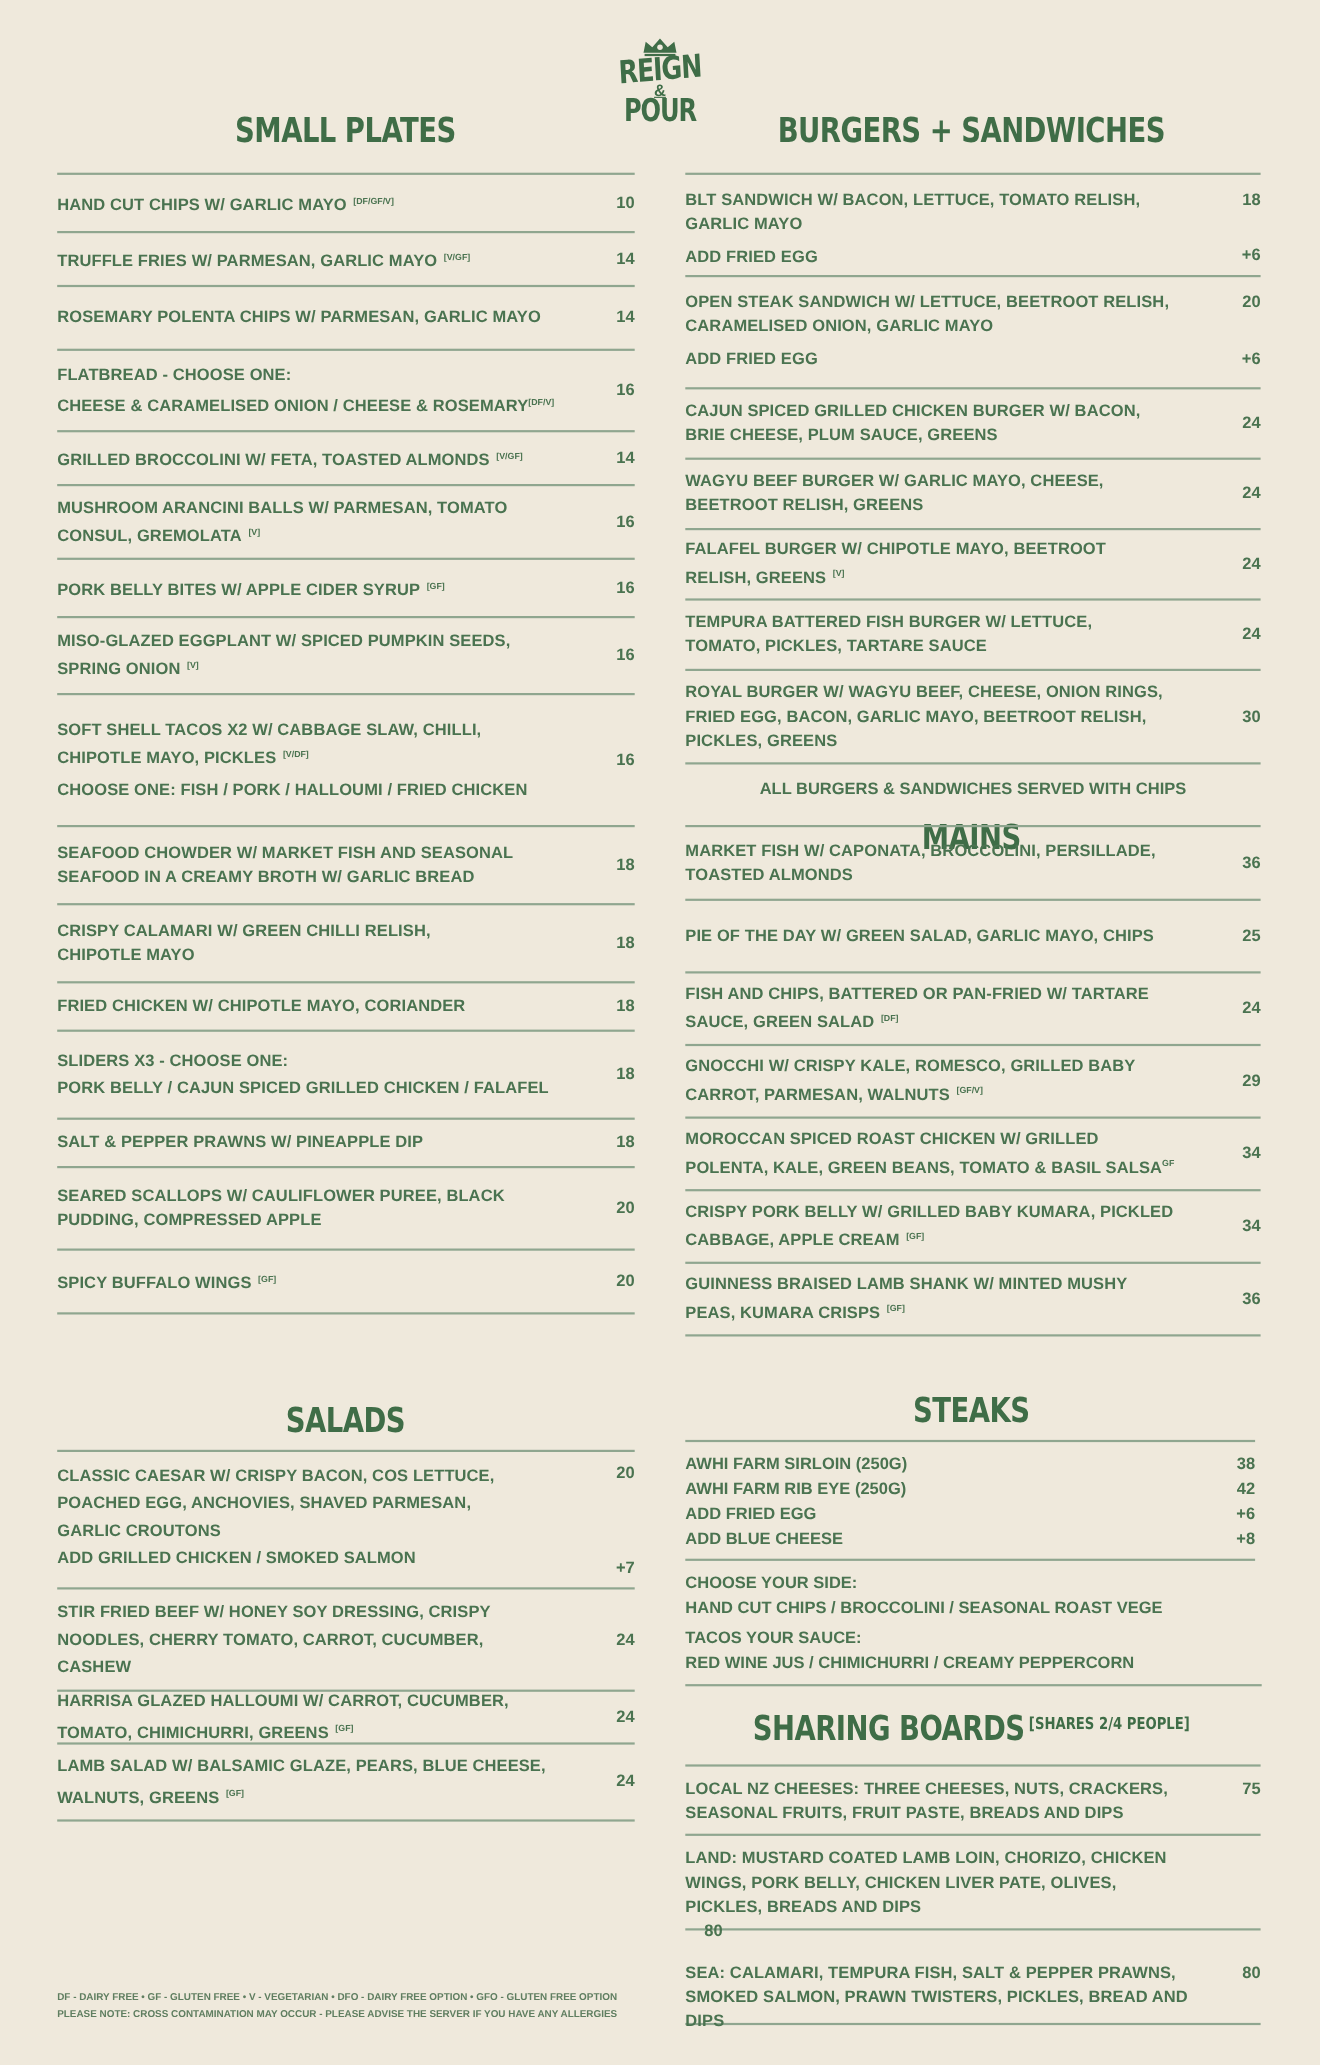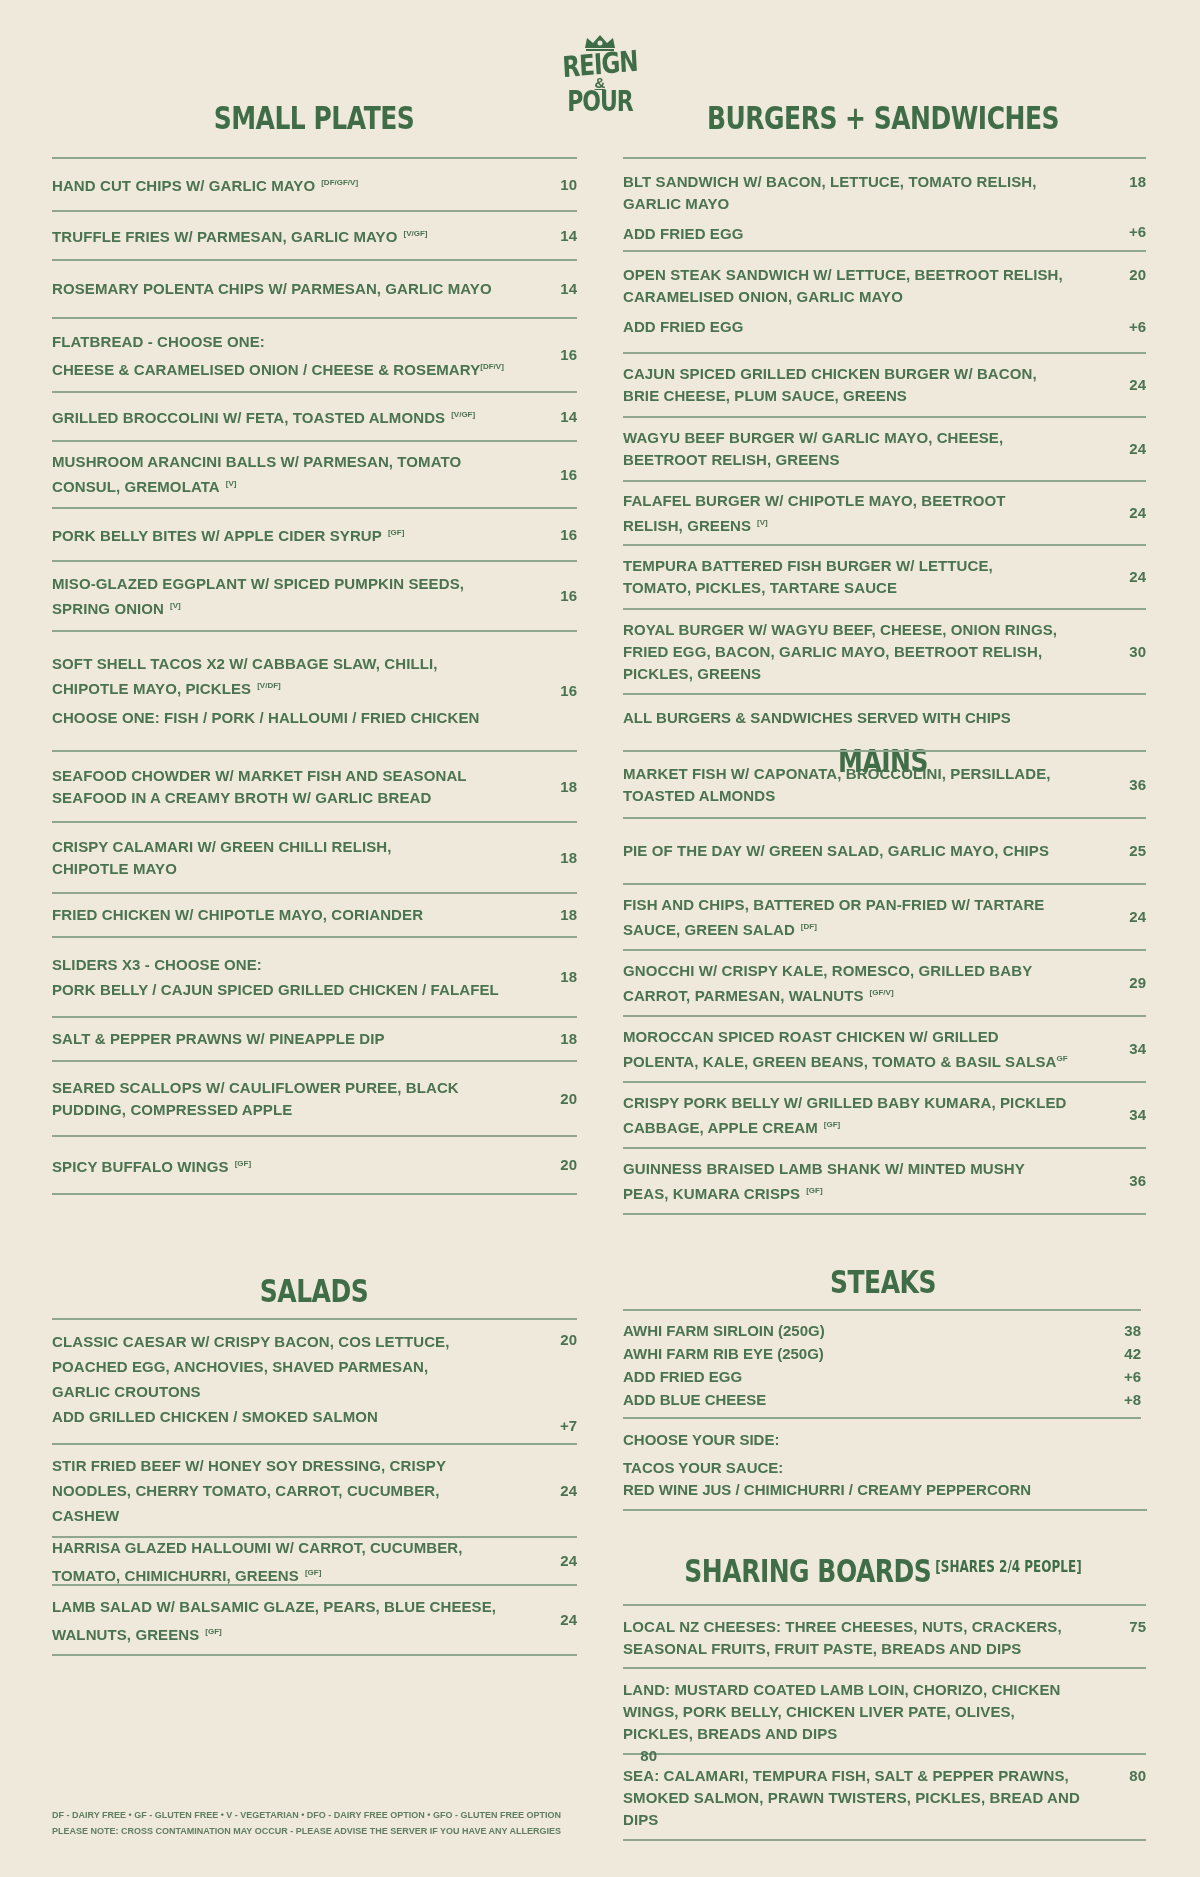--- a/index.html
+++ b/index.html
@@ -15,21 +15,21 @@
   .section-title { font-family: "DejaVu Sans", sans-serif; font-weight: bold; color: #3f6d47; font-size: 25px; letter-spacing: -0.5px; transform: scaleY(1.25); text-align: center; position: absolute; }
   .section-title .sub { font-size: 12px; letter-spacing: 0; vertical-align: 8px; margin-left: 4px; }
 
   .col { position: absolute; }
   .rule { border-top: 2px solid #8fa68f; }
   .row { display: flex; justify-content: space-between; align-items: center; border-bottom: 2px solid #8fa68f; }
   .row.top { align-items: flex-start; }
   .row .name { font-size: 15px; line-height: 22px; letter-spacing: 0.1px; }
   .row .price { font-size: 15px; line-height: 22px; text-align: right; min-width: 34px; }
   .tag { font-size: 8px; vertical-align: 6px; margin-left: 6px; letter-spacing: 0; }
-  .note { font-size: 15px; text-align: left; }
+  .note { font-size: 15px; text-align: center; }
   .plain { display:flex; justify-content: space-between; font-size: 15px; line-height: 23px; }
   .line { font-size: 15px; line-height: 22px; }
   .footer { position: absolute; left: 52px; top: 1807px; font-size: 9px; line-height: 16px; color: #5f7e60; }
 </style>
 </head>
 <body>
 
 <div class="logo">
   <svg width="34" height="18" viewBox="0 0 34 18">
     <path d="M2 14 L4 4 L10 9 L17 1 L24 9 L30 4 L32 14 Z" fill="#3f6d47"></path>
@@ -306,20 +306,21 @@
         <span>ADD FRIED EGG</span>
         <span>+6</span>
       </div>
     <div class="plain">
         <span>ADD BLUE CHEESE</span>
         <span>+8</span>
       </div>
   </div>
   <div style="padding:10px 0 8px; border-bottom:2px solid #8fa68f; width:524px;">
     <div class="line">CHOOSE YOUR SIDE:</div>
+    <div class="line">HAND CUT CHIPS / BROCCOLINI / SEASONAL ROAST VEGE</div>
     <div class="line" style="margin-top:6px;">TACOS YOUR SAUCE:</div>
     <div class="line">RED WINE JUS / CHIMICHURRI / CREAMY PEPPERCORN</div>
   </div>
 </div>
 
 <div class="section-title" style="left:623px; width:520px; top:1557px;">
   <span>SHARING BOARDS</span><span class="sub">[SHARES 2/4 PEOPLE]</span>
 </div>
 <div class="col" style="left:623px; top:1604px; width:523px;">
   <div class="rule"></div>
@@ -331,21 +332,21 @@
     <div class="price">75</div>
   </div>
   <div class="row top" style="height:86px; padding-top:10px;flex-direction:column;">
     <div class="name">
         <div>LAND:  MUSTARD COATED LAMB LOIN, CHORIZO, CHICKEN</div>
         <div>WINGS, PORK BELLY, CHICKEN LIVER PATE, OLIVES,</div>
         <div>PICKLES,  BREADS AND DIPS</div>
       </div>
     <div class="price">80</div>
   </div>
-  <div class="row top" style="height:86px; padding-top:10px;gap:20px;">
+  <div class="row top" style="height:86px; padding-top:28px;gap:20px;">
     <div class="name">
         <div>SEA: CALAMARI, TEMPURA FISH, SALT &amp; PEPPER PRAWNS,</div>
         <div>SMOKED SALMON, PRAWN TWISTERS, PICKLES, BREAD AND</div>
         <div>DIPS</div>
       </div>
     <div class="price">80</div>
   </div>
 </div>
 
 <div class="footer">

